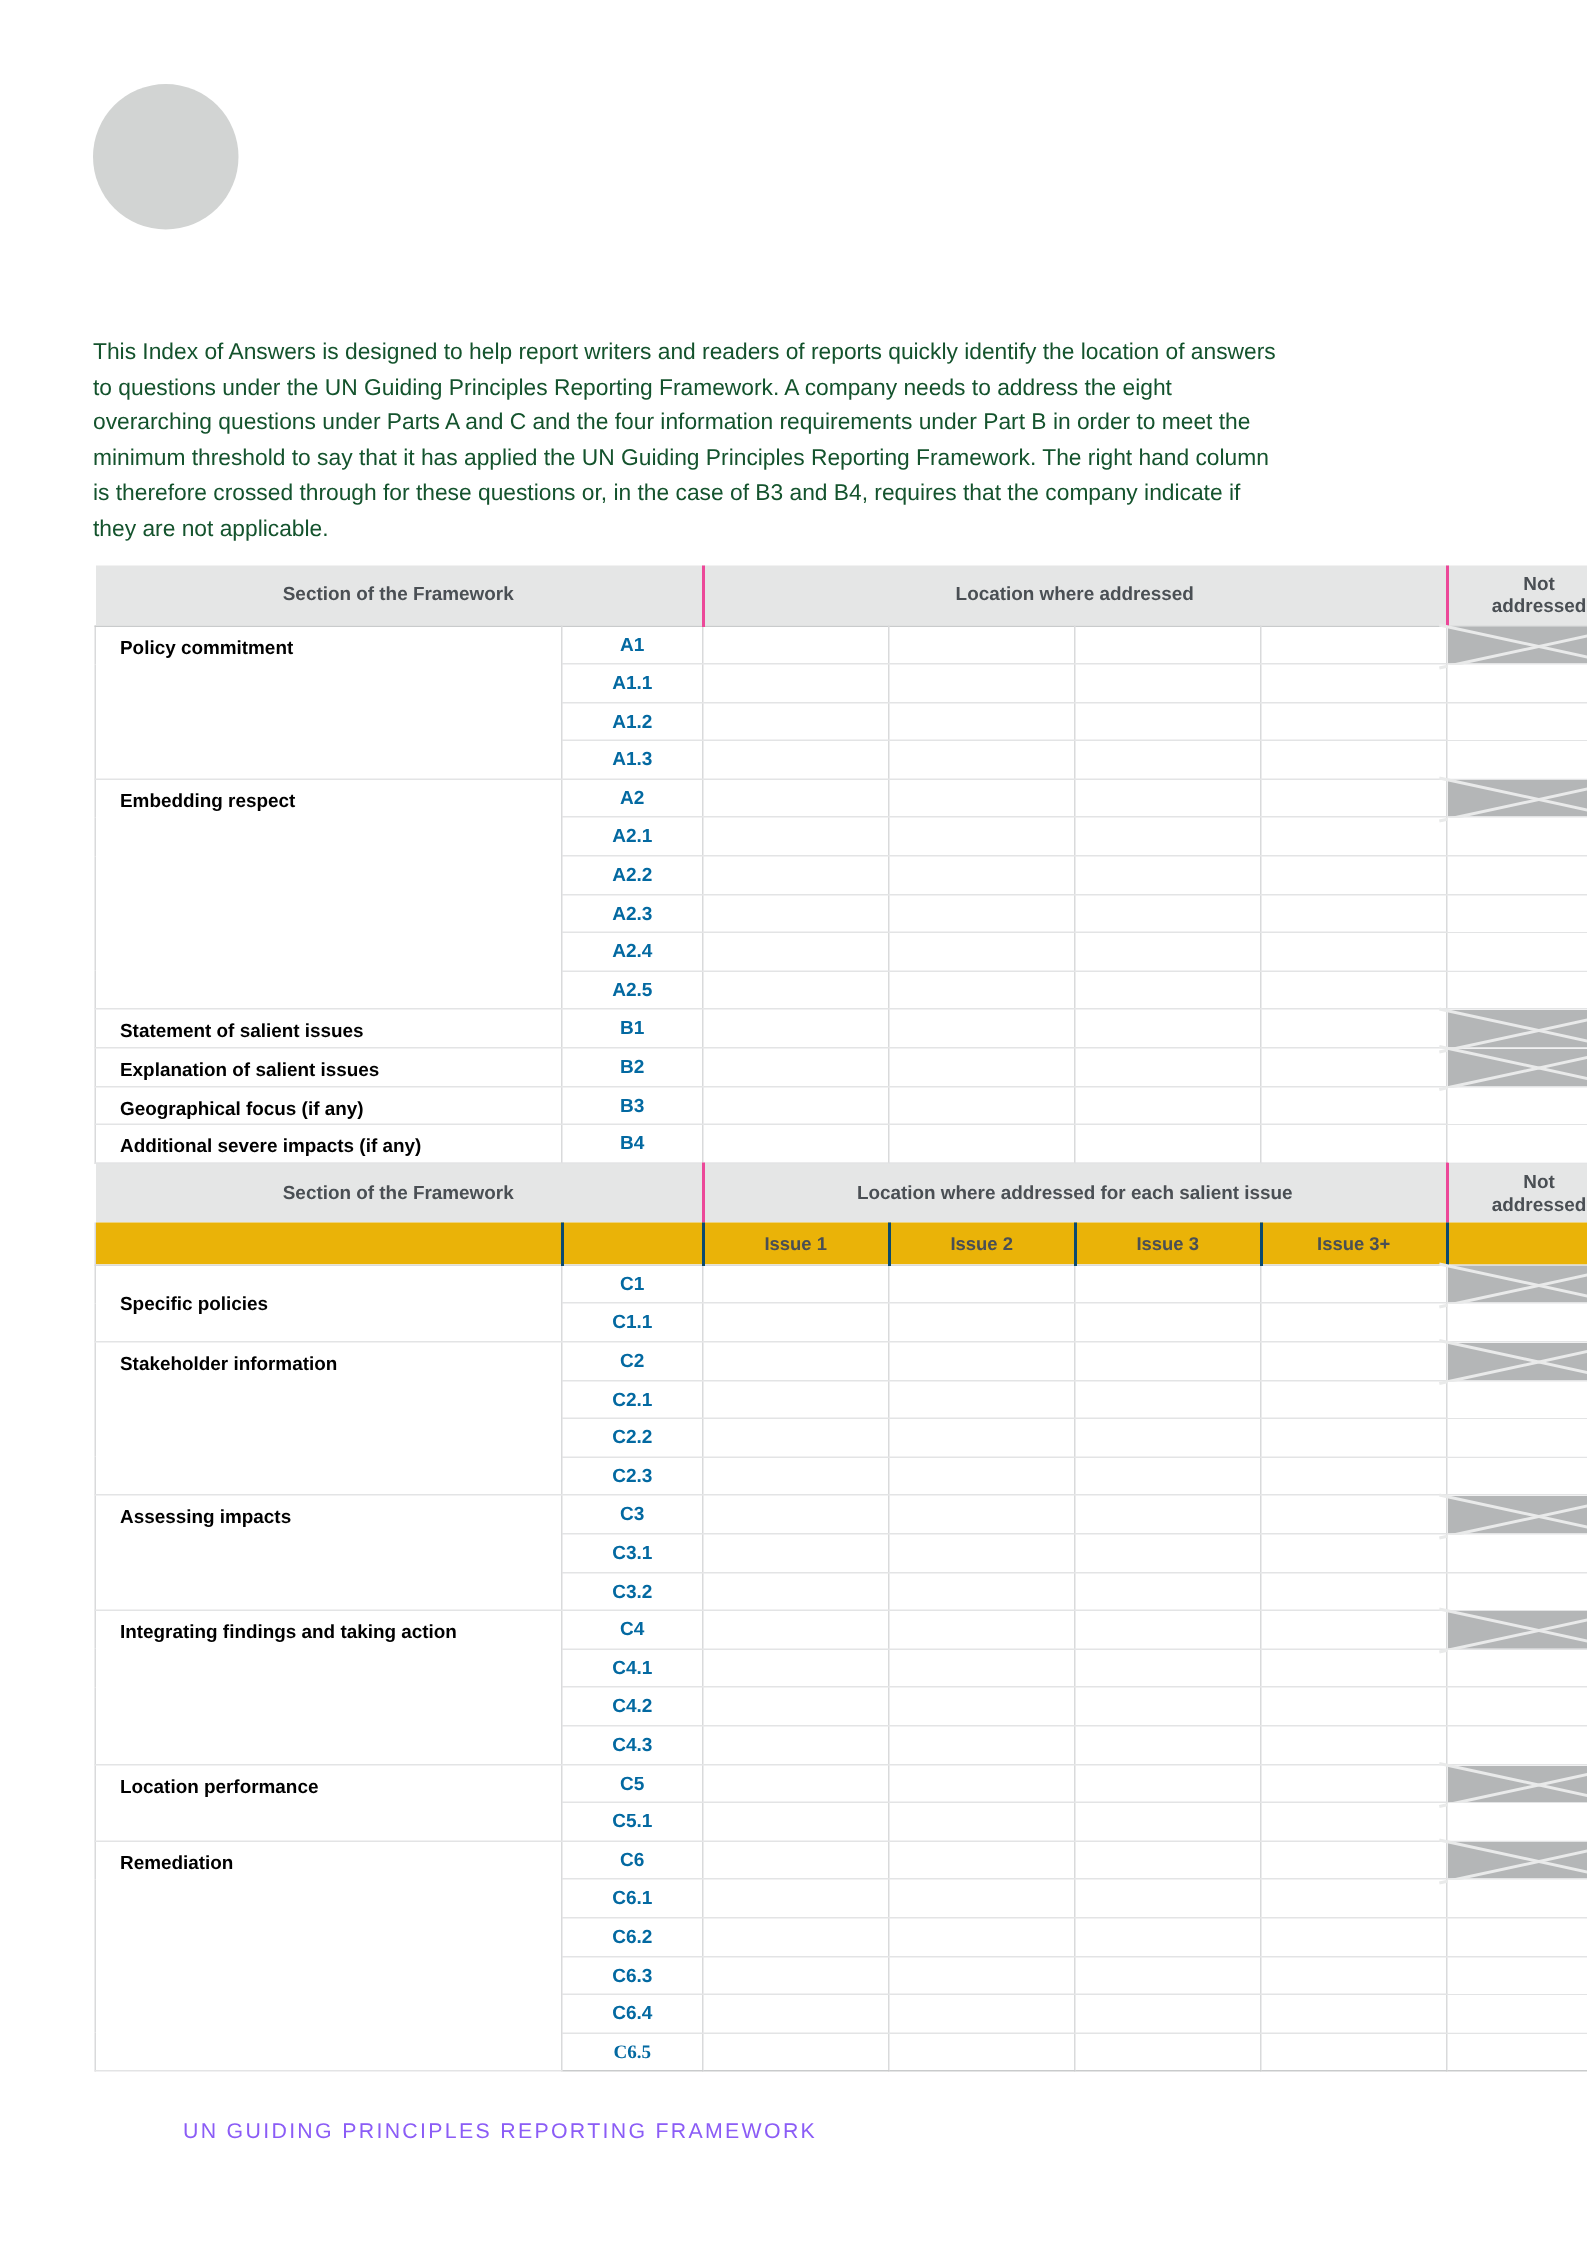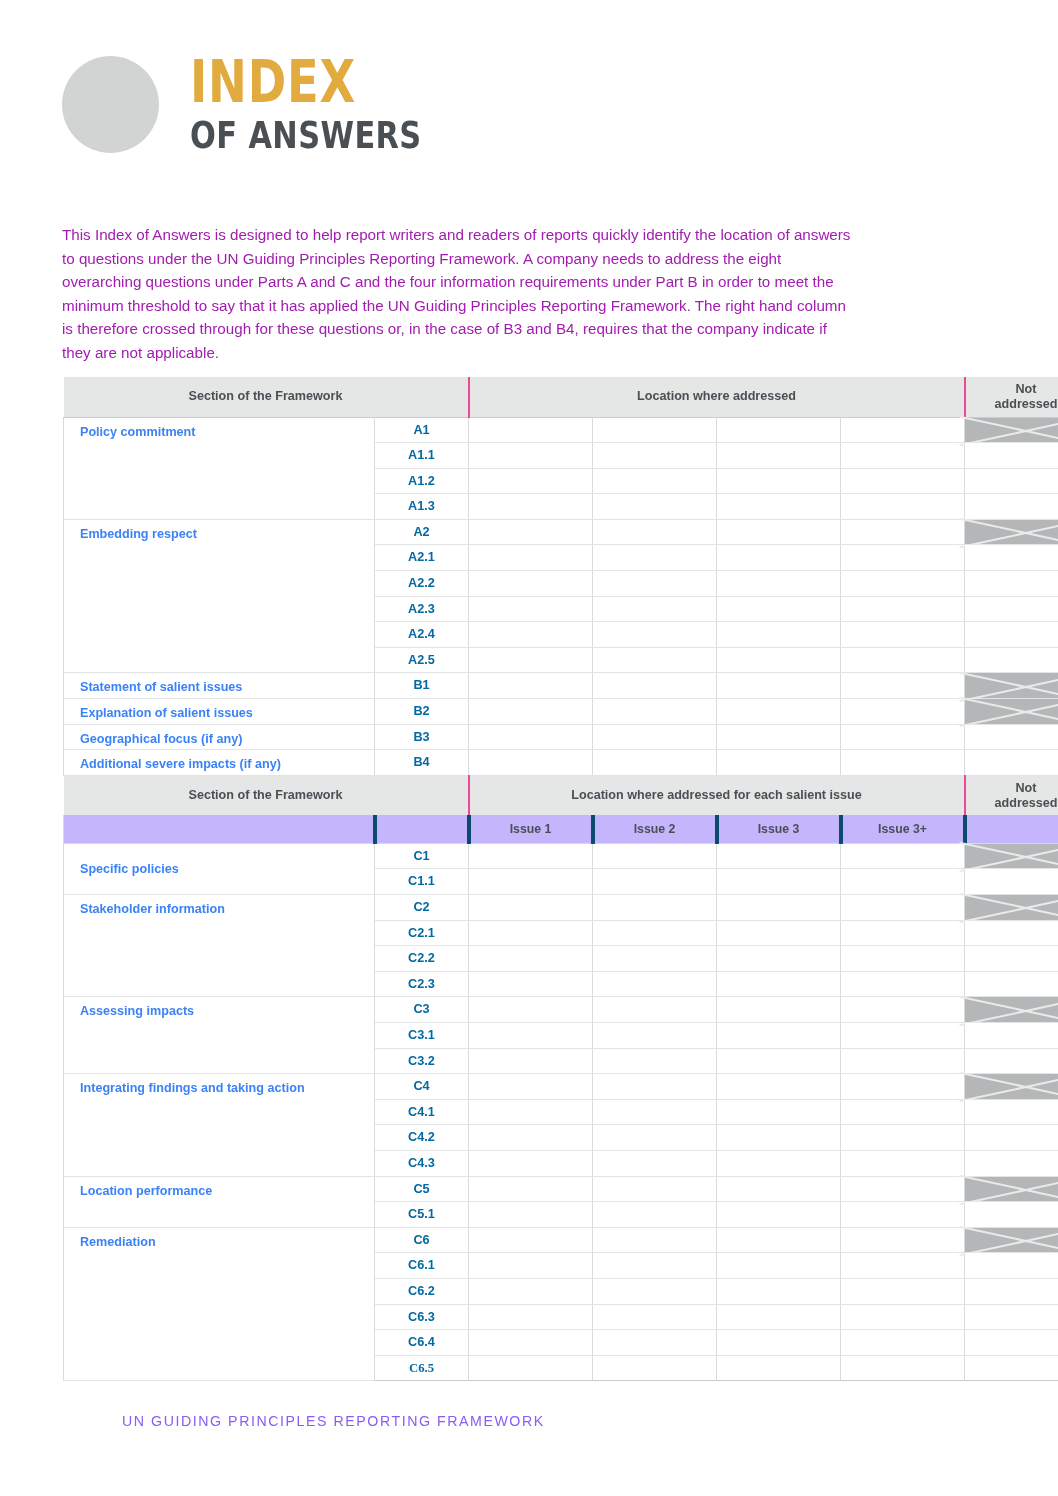--- a/index.html
+++ b/index.html
@@ -61,21 +61,21 @@
   }
 
   
   .intro {
     position: absolute;
     left: 62px;
     top: 208px;
     width: 790px;
     font-size: 15.2px;
     line-height: 23.5px;
-    color: #a21caf;
+    color: #14532d;
   }
 
   
   .index-table {
     position: absolute;
     left: 63px;
     top: 377px;
     width: 931px;
     border-collapse: collapse;
     table-layout: fixed;
@@ -96,23 +96,23 @@
     height: 40px;
     border-right: 2px solid #ec4899;
     line-height: 15px;
   }
   tr.hrow > th:last-child { border-right: 0; }
   tr.hrow > th.no-div { border-right: 0; }
 
   tr.irow > td {
     height: 28px;
     border-bottom: 1px solid #d9dadb;
-    border-right: 4px solid #0c4a6e;
+    border-right: 2px solid #0c4a6e;
     vertical-align: middle;
-    background: #c4b5fd;
+    background: #eab308;
   }
   tr.irow > td:first-child { border-left: 1px solid #d9dadb; }
   .issue-label {
     text-align: center;
     font-weight: bold;
     font-size: 12.3px;
     color: #4a4f54;
   }
 
   tr.drow > td {
@@ -123,21 +123,21 @@
     vertical-align: top;
   }
   tr.drow > td:first-child { border-left: 1px solid #d9dadb; }
   tr.drow.grp-start > td { border-top: 1px solid #c9cbcc; }
   tr.drow.last-row > td { border-bottom: 1px solid #c9cbcc; font-family: Liberation Serif, serif; }
 
   td.sec {
     padding: 6px 0 0 16px;
     font-weight: bold;
     font-size: 12.6px;
-    color: #3b82f6;
+    color: #000000;
     line-height: 16px;
     border-right: 1px solid #d9dadb;
   }
   td.sec.mid { vertical-align: middle; padding-top: 0; }
   td.code {
     text-align: center;
     font-weight: bold;
     font-size: 12.7px;
     color: #0369a1;
     padding-top: 5px;
@@ -173,24 +173,20 @@
     letter-spacing: 1.55px;
     color: #8b5cf6;
     font-weight: normal;
   }
 </style>
 </head>
 <body>
 
 <div class="masthead">
   <div class="logo-circle"></div>
-  <div class="title-block">
-    <div class="title-main">INDEX</div>
-    <div class="title-sub">OF ANSWERS</div>
-  </div>
 </div>
 
 <p class="intro">This Index of Answers is designed to help report writers and readers of reports quickly identify the location of answers to questions under the UN Guiding Principles Reporting Framework. A company needs to address the eight overarching questions under Parts A and C and the four information requirements under Part B in order to meet the minimum threshold to say that it has applied the UN Guiding Principles Reporting Framework. The right hand column is therefore crossed through for these questions or, in the case of B3 and B4, requires that the company indicate if they are not applicable.</p>
 
 <table class="index-table">
   <colgroup>
     <col style="width:311px">
     <col style="width:94px">
     <col style="width:124px">
     <col style="width:124px">

